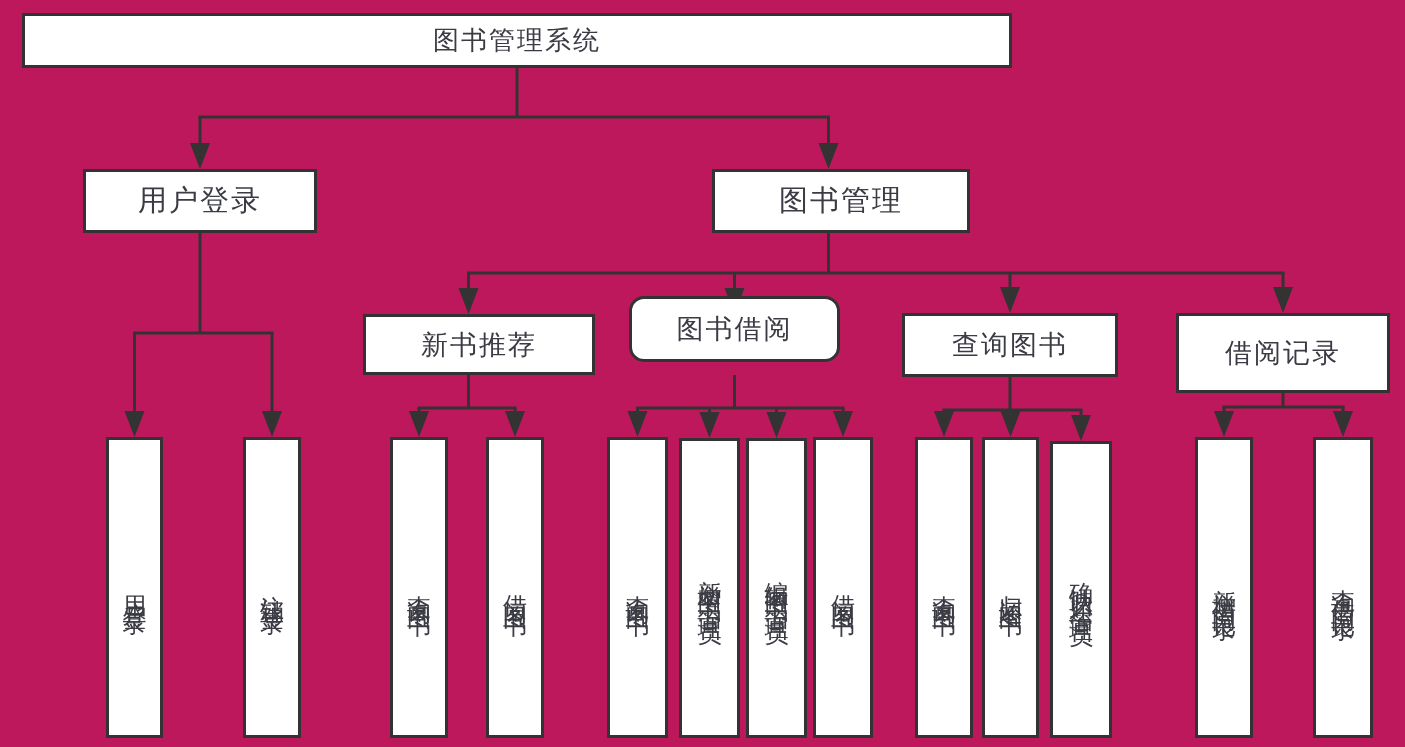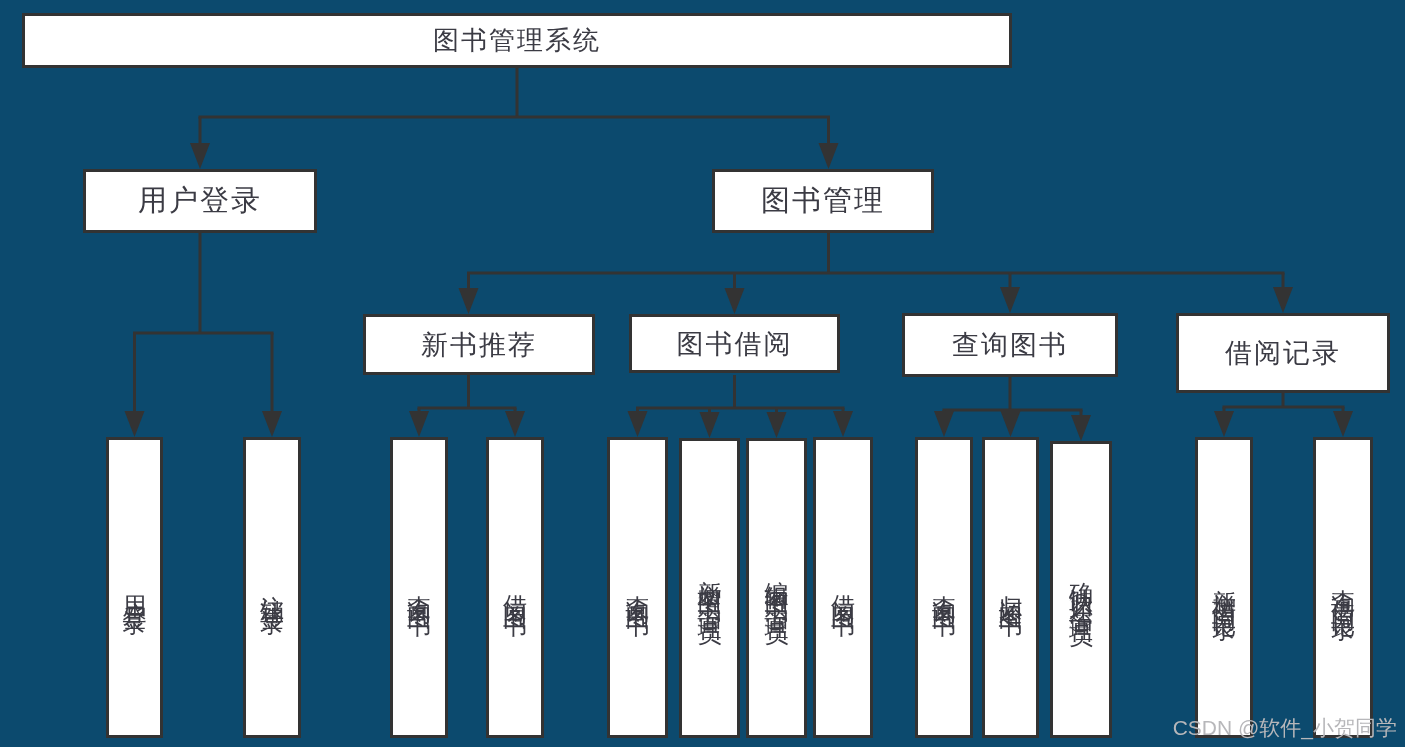--- a/index.html
+++ b/index.html
@@ -1,19 +1,19 @@
 <!DOCTYPE html>
 <html><head>
 <meta charset="utf-8">
 <style>
   html,body{margin:0;padding:0;background:#ffffff;}
   #canvas{
     position:relative;
     width:1405px;height:747px;
-    background:#0c4a6e;
+    background:#be185d;
     font-family:"Liberation Sans","DejaVu Sans",sans-serif;
     overflow:hidden;
   }
   #wires{position:absolute;left:0;top:0;z-index:1;}
   .node{
     position:absolute;
     box-sizing:border-box;
     border:3px solid #333333;
     background:#ffffff;
     display:flex;
@@ -96,33 +96,32 @@
       <line x1="1283" y1="377" x2="1283" y2="407" stroke="#333333" stroke-width="3"></line>
       <line x1="1222.5" y1="407" x2="1344.5" y2="407" stroke="#333333" stroke-width="3"></line>
       <line x1="1224" y1="407" x2="1224" y2="415" stroke="#333333" stroke-width="3"></line>
       <polygon points="1214,411 1234,411 1224,437" fill="#333333"></polygon>
       <line x1="1343" y1="407" x2="1343" y2="415" stroke="#333333" stroke-width="3"></line>
       <polygon points="1333,411 1353,411 1343,437" fill="#333333"></polygon>
     </svg>
   <div id="nodes">
       <div class="node h lvl1" style="left: 22px; top: 13px; width: 990px; height: 55px;">图书管理系统</div>
       <div class="node h lvl2" style="left: 83px; top: 169px; width: 234px; height: 64px;">用户登录</div>
-      <div class="node h lvl2" style="left: 712px; top: 169px; width: 222px; height: 64px;">图书管理</div>
+      <div class="node h lvl2" style="left: 712px; top: 169px; width: 258px; height: 64px;">图书管理</div>
       <div class="node h lvl3" style="left: 363px; top: 314px; width: 232px; height: 61px;">新书推荐</div>
-      <div class="node h lvl3" style="left: 629px; top: 314px; width: 211px; height: 59px;">图书借阅</div>
+      <div class="node h lvl3" style="left: 629px; top: 296px; width: 211px; height: 66px; border-radius: 15px;">图书借阅</div>
       <div class="node h lvl3" style="left: 902px; top: 313px; width: 216px; height: 64px;">查询图书</div>
       <div class="node h lvl3" style="left: 1176px; top: 313px; width: 214px; height: 80px;">借阅记录</div>
       <div class="node v" style="left: 106px; top: 437px; width: 57px; height: 301px;">用户登录</div>
       <div class="node v" style="left: 243px; top: 437px; width: 58px; height: 301px;">注销登录</div>
       <div class="node v" style="left: 390px; top: 437px; width: 58px; height: 301px;">查询图书</div>
       <div class="node v" style="left: 486px; top: 437px; width: 58px; height: 301px;">借阅图书</div>
       <div class="node v" style="left: 607px; top: 437px; width: 61px; height: 301px;">查询图书</div>
       <div class="node v" style="left: 679px; top: 438px; width: 61px; height: 300px;">新增图书（管理员）</div>
       <div class="node v" style="left: 746px; top: 438px; width: 61px; height: 300px;">编辑图书（管理员）</div>
       <div class="node v" style="left: 813px; top: 437px; width: 60px; height: 301px;">借阅图书</div>
       <div class="node v" style="left: 915px; top: 437px; width: 58px; height: 301px;">查询图书</div>
       <div class="node v" style="left: 982px; top: 437px; width: 57px; height: 301px;">归还图书</div>
       <div class="node v" style="left: 1050px; top: 441px; width: 62px; height: 297px;">确认归还（管理员）</div>
       <div class="node v" style="left: 1195px; top: 437px; width: 58px; height: 301px;">新增借阅记录</div>
       <div class="node v" style="left: 1313px; top: 437px; width: 60px; height: 301px;">查询借阅记录</div>
     </div>
-  <div class="watermark">CSDN @软件_小贺同学</div>
 </div>
 
 </body></html>

